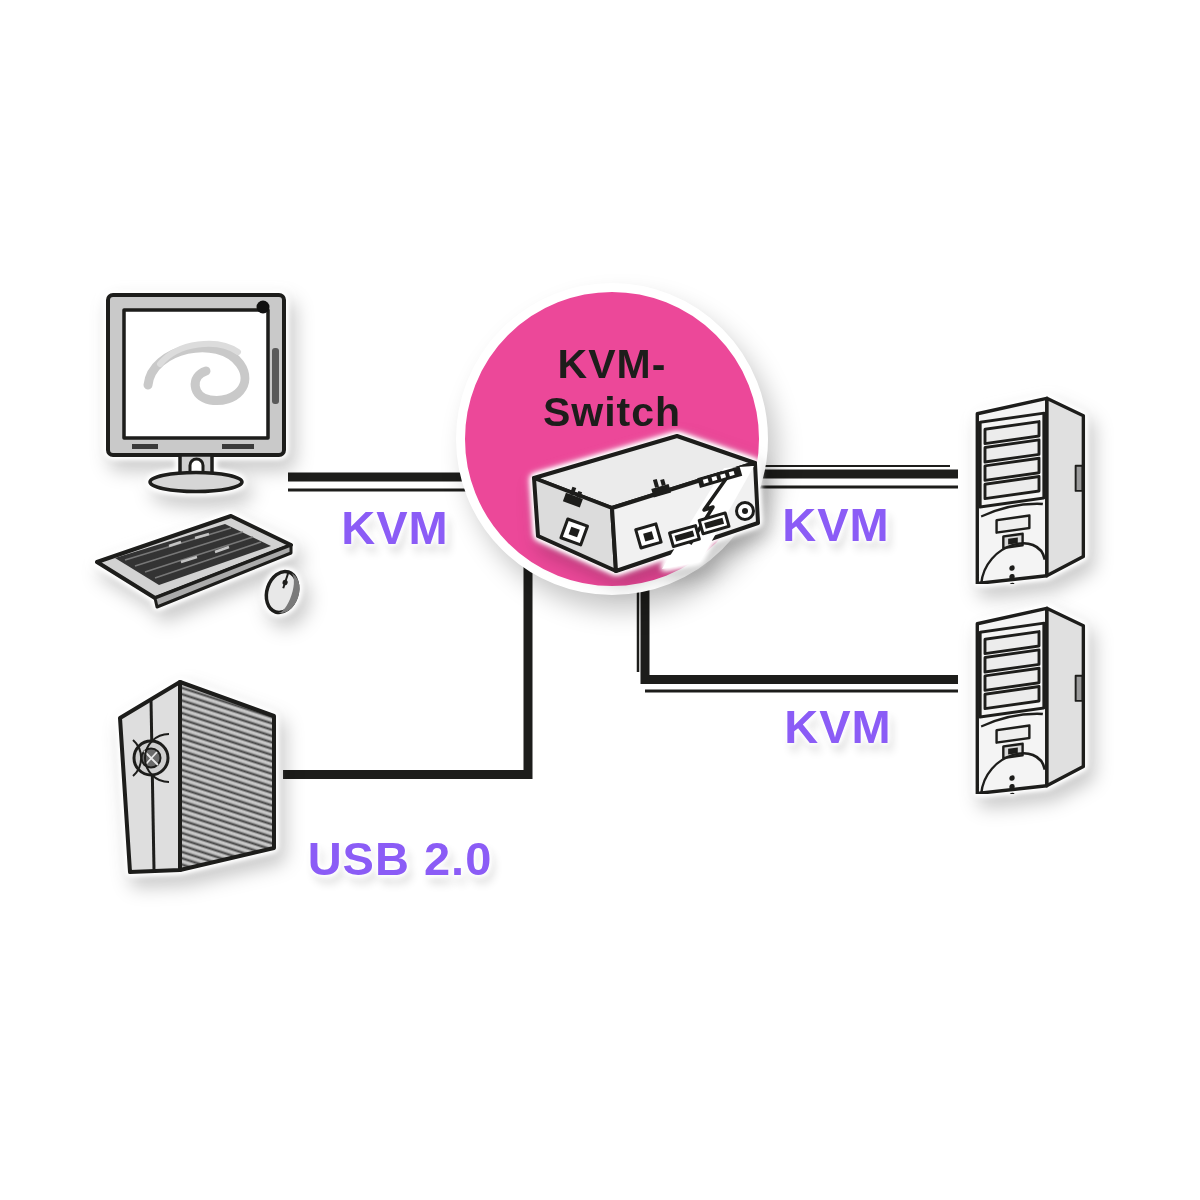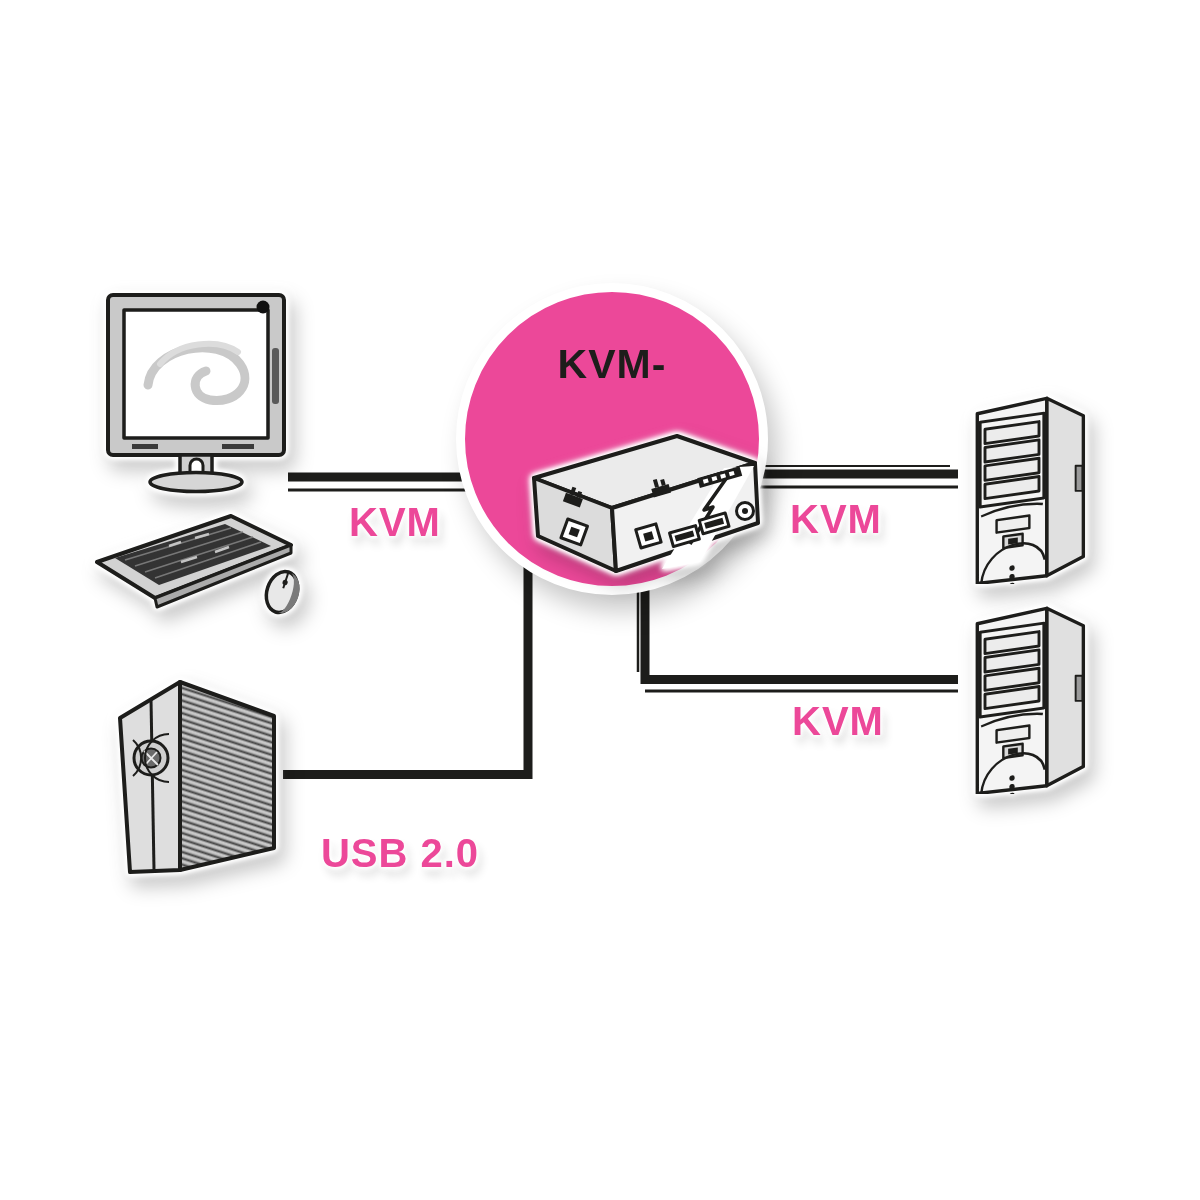--- a/index.html
+++ b/index.html
@@ -17,21 +17,21 @@
     border:9px solid #fff;background:#ec4899;z-index:2;
     box-shadow:10px 16px 26px rgba(0,0,0,0.22);
   }
   .hub-title{
     position:absolute;left:0;top:48px;width:100%;
     text-align:center;font-weight:700;font-size:41px;line-height:48px;
     color:#1D1D1B;letter-spacing:1px;
   }
   .cable-label{
     position:absolute;z-index:2;text-align:center;
-    font-weight:700;font-size:40px;color:#ec4899;letter-spacing:1px;
+    font-weight:700;font-size:47px;color:#8b5cf6;letter-spacing:1px;
     text-shadow:0 0 4px #fff,0 0 4px #fff,0 0 6px #fff,0 0 8px #fff,0 0 10px #fff,4px 8px 10px rgba(0,0,0,0.16);
   }
   .lbl-console{left:295px;top:500px;width:200px;}
   .lbl-pc1{left:736px;top:497px;width:200px;}
   .lbl-pc2{left:738px;top:699px;width:200px;}
   .lbl-usb{left:280px;top:795px;width:240px;margin-top:36px;}
 </style>
 </head>
 <body>
 
@@ -51,20 +51,21 @@
       <path d="M645,585 V679.5 M640.5,679.5 H958" stroke-width="9"></path>
       <path d="M645,691 H958" stroke-width="3"></path>
 
       <path d="M528,556 V774.5 M532.5,774.5 H283" stroke-width="9"></path>
     </g>
   </svg>
 
   <div class="hub-circle">
     <div class="hub-title">
       <div>KVM-</div>
+      <div>Switch</div>
     </div>
   </div>
 
   <svg class="switch-dev halo" style="left:512px;top:416px;" width="256" height="164" viewBox="0 0 256 164">
     <g stroke="#1D1D1B" stroke-linejoin="round">
       <polygon points="22,62 165,20 243,47 100,92" fill="#EBEBEB" stroke-width="4"></polygon>
       <polygon points="22,62 100,92 104,155 26,120" fill="#DCDCDC" stroke-width="4"></polygon>
       <polygon points="100,92 243,47 246,107 104,155" fill="#F1F1F1" stroke-width="4"></polygon>
 
       <polygon points="150,153 188,146 242,50 212,52" fill="#FFFFFF" stroke="none"></polygon>

